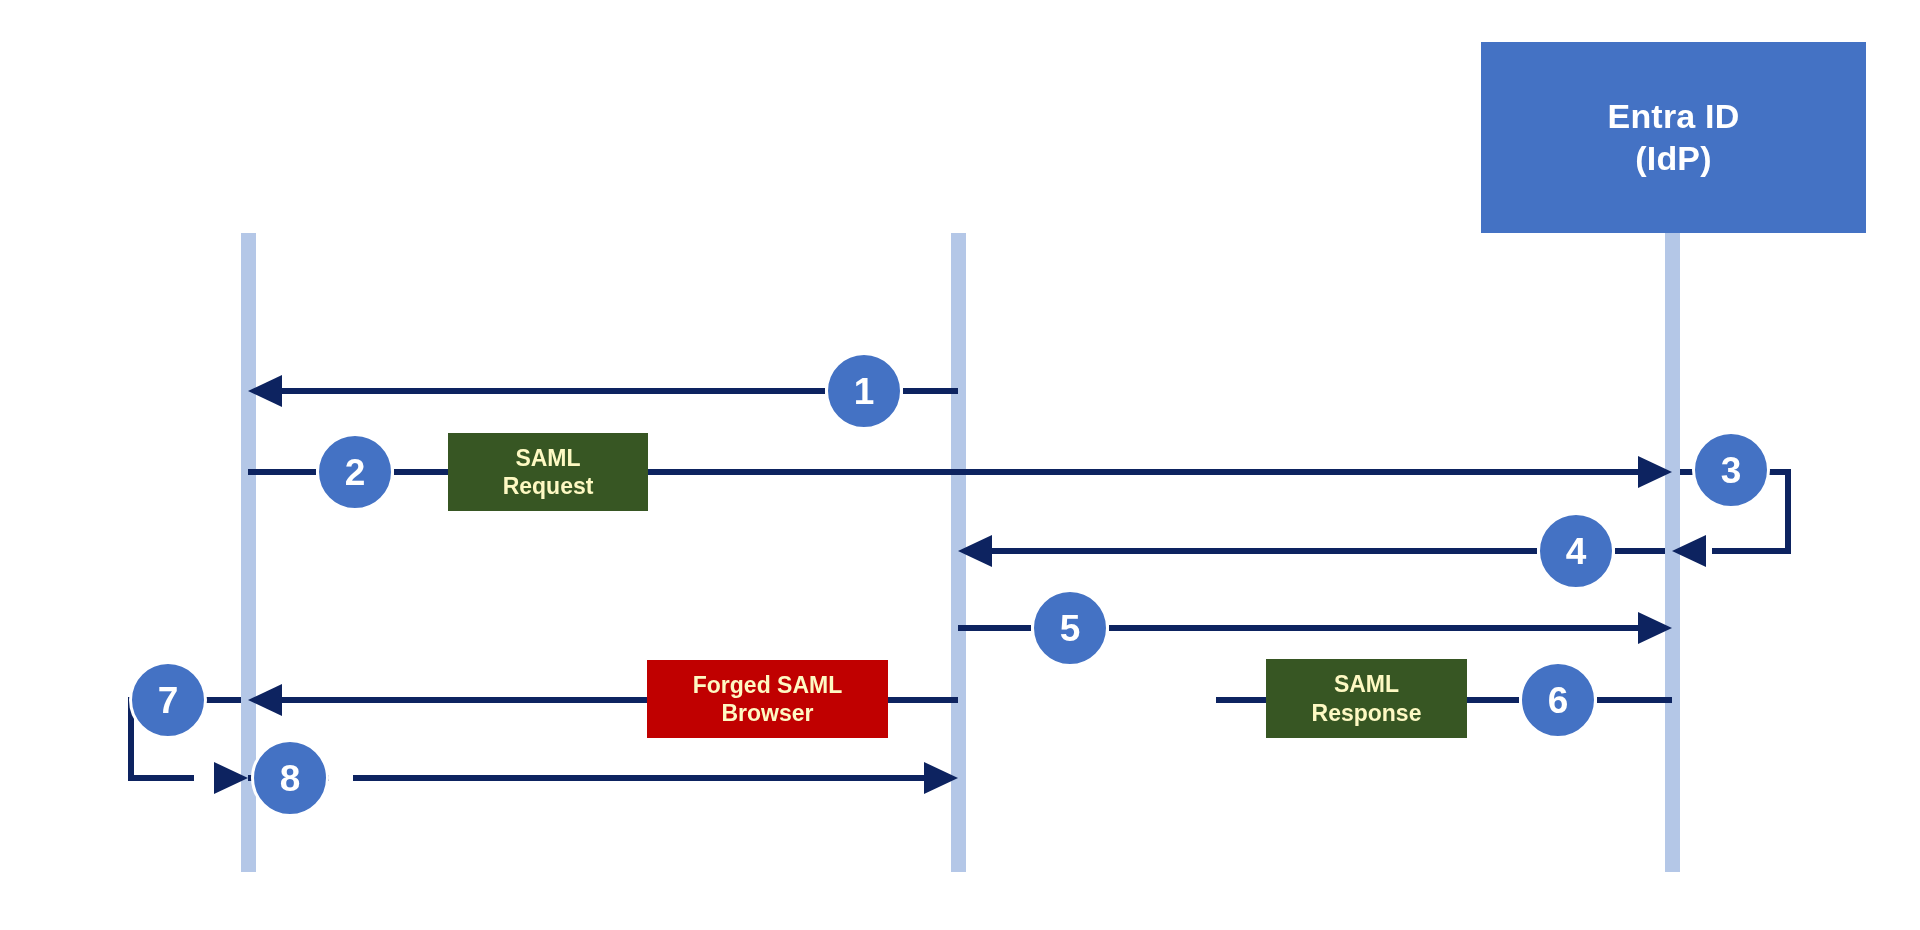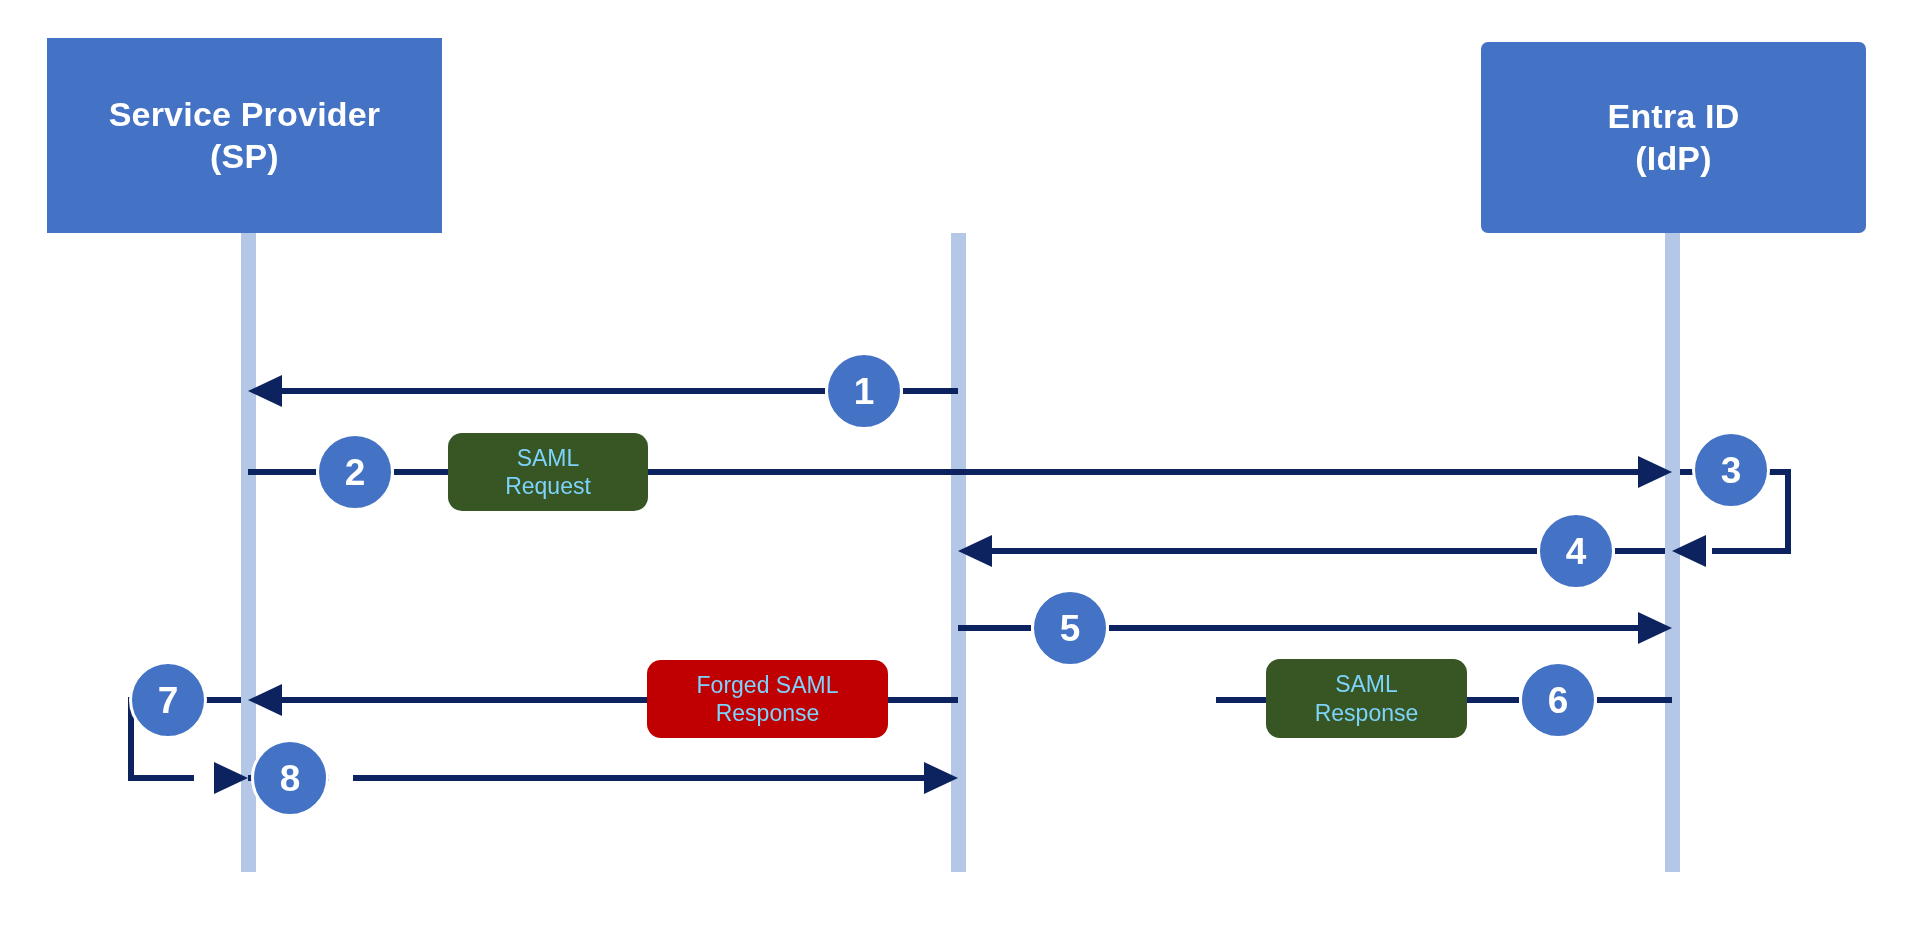--- a/index.html
+++ b/index.html
@@ -34,26 +34,25 @@
     line-height: 1.22;
     letter-spacing: .2px;
     white-space: pre-line;
   }
   .msg-box {
     position: absolute;
     display: flex;
     align-items: center;
     justify-content: center;
     text-align: center;
-    color: #7dd3fc;
-    font-weight: normal;
+    color: #fef9c3;
+    font-weight: bold;
     font-size: 23px;
     line-height: 1.22;
     white-space: pre-line;
-    border-radius: 14px;
   }
   .badge {
     position: absolute;
     border-radius: 50%;
     display: flex;
     align-items: center;
     justify-content: center;
     color: #ffffff;
     font-weight: bold;
     font-size: 37px;
@@ -133,44 +132,40 @@
         <line x1="329" y1="778" x2="329" y2="778" stroke-width="6"></line>
         <line x1="329" y1="778" x2="251" y2="778" stroke-width="6"></line>
         <line x1="329" y1="778" x2="936" y2="778" stroke-width="0"></line>
         <line x1="353" y1="778" x2="936" y2="778" stroke-width="6"></line>
         <polygon points="958,778 924,762 924,794" stroke="none"></polygon>
       </g>
 
     </g>
   </svg>
 
-  <div class="actor-box" style="left:47px; top:38px; width:395px; height:195px; background:#4472c4;">
-    <span>Service Provider
-(SP)</span>
-  </div>
 
 
-  <div class="actor-box" style="left:1481px; top:42px; width:385px; height:191px; background:#4472c4;border-radius:7px;">
+  <div class="actor-box" style="left:1481px; top:42px; width:385px; height:191px; background:#4472c4;">
     <span>Entra ID
 (IdP)</span>
   </div>
 
   <div class="msg-box" style="left:448px; top:433px; width:200px; height:78px; background:#375623;">
     <span>SAML
 Request</span>
   </div>
 
   <div class="msg-box" style="left:1266px; top:659px; width:201px; height:79px; background:#375623;">
     <span>SAML
 Response</span>
   </div>
 
   <div class="msg-box" style="left:647px; top:660px; width:241px; height:78px; background:#c00000;">
     <span>Forged SAML
-Response</span>
+Browser</span>
   </div>
 
   <div class="badge" style="left:825px; top:352px; width:78px; height:78px; background:#4472c4; border:3px solid #ffffff;">
     <span>1</span>
   </div>
 
   <div class="badge" style="left:316px; top:433px; width:78px; height:78px; background:#4472c4; border:3px solid #ffffff;">
     <span>2</span>
   </div>
 

